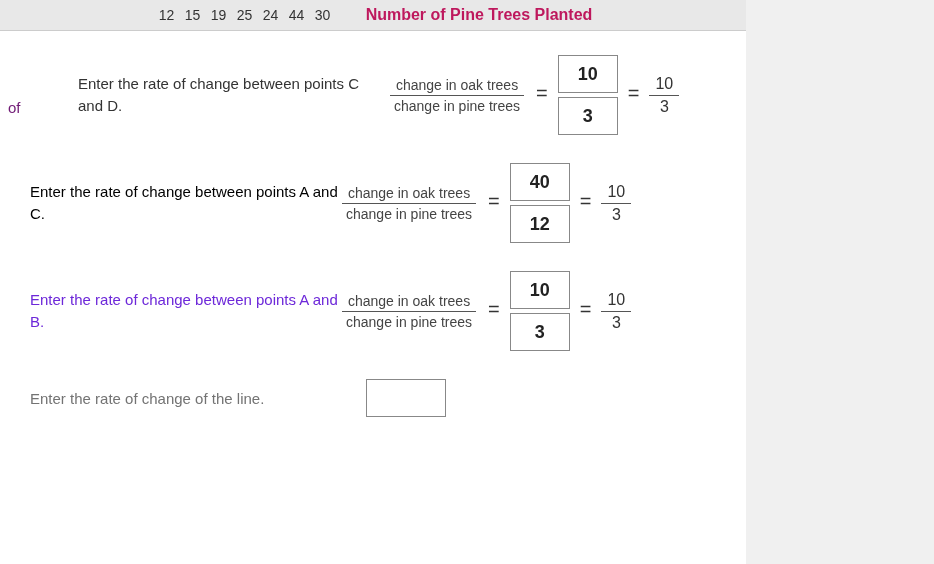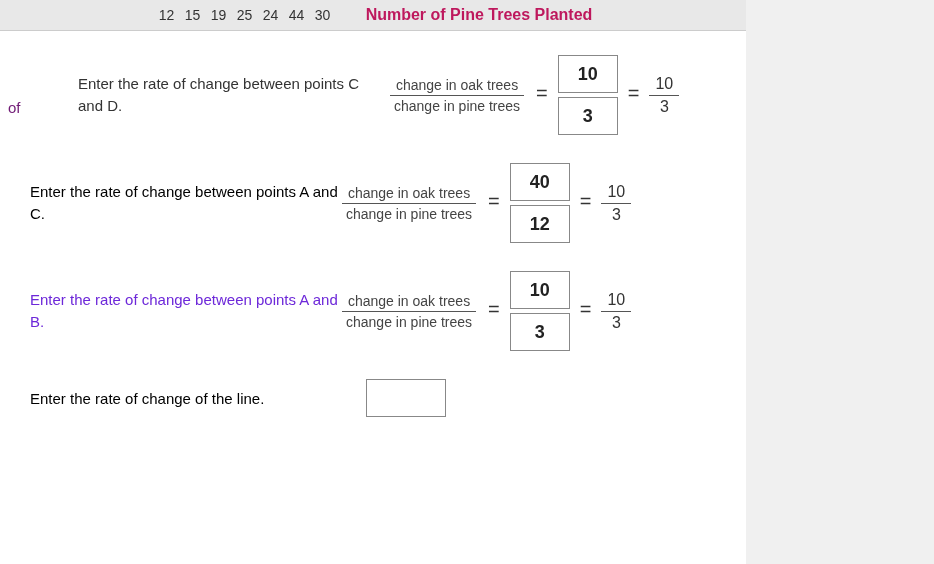--- a/index.html
+++ b/index.html
@@ -92,21 +92,21 @@
       gap: 0;
       position: relative;
     }
     .last-row {
       display: flex;
       align-items: center;
       gap: 16px;
     }
     .last-label {
       font-size: 15px;
-      color: #000000;
+      color: #737373;
       width: 320px;
     }
     .empty-box {
       border: 1.5px solid #888;
       background: #fff;
       min-width: 80px;
       min-height: 38px;
     }
   </style>
 </head>

